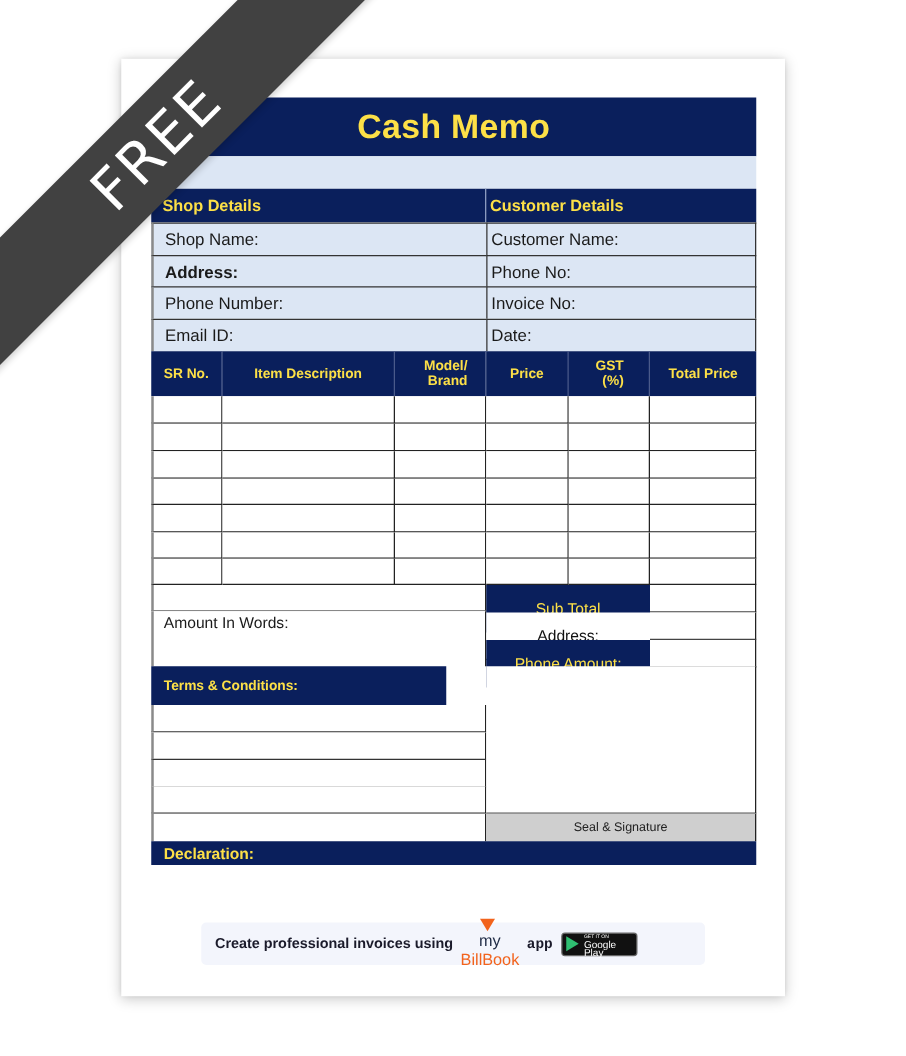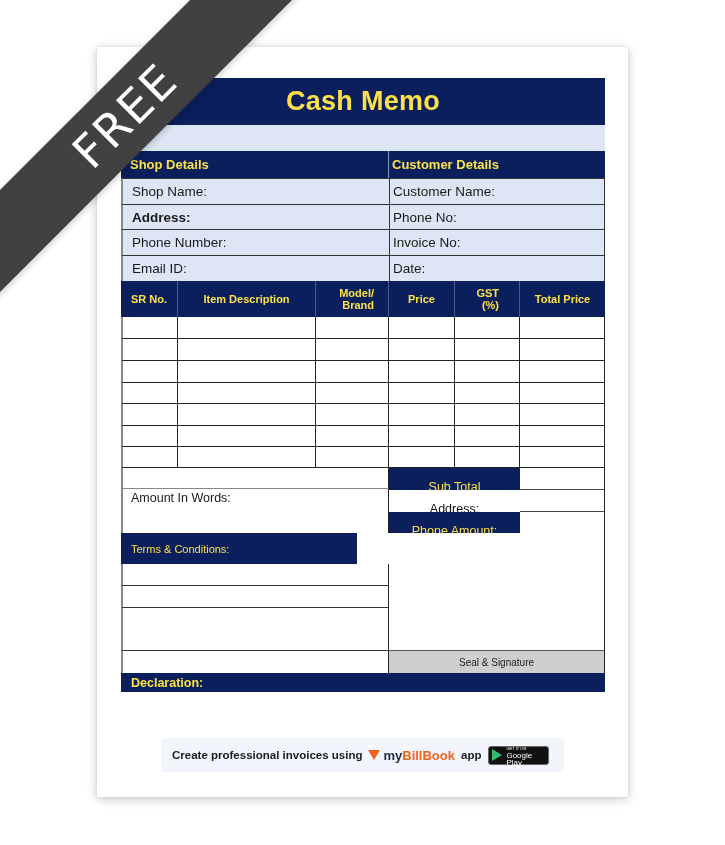--- a/index.html
+++ b/index.html
@@ -30,35 +30,35 @@
   .th { top: 203px; height: 36px; font-size: 11px; font-weight: bold; display: flex; align-items: center; justify-content: center;
         text-align: right; line-height: 12px; border-right: 1px solid #4a5a8a; }
   .td { height: 22px; border-right: 1.5px solid #222; border-bottom: 1.5px solid #222; background: #fff; }
   .td.first { border-left: 2px solid #8a8a8a; }
 
   .tot-label { left: 268px; width: 131px; height: 38px; font-size: 12.5px; display: flex; align-items: center; justify-content: center; }
   .tot-val { left: 399px; width: 85px; height: 22px; background: #fff; border-right: 1.5px solid #222; border-bottom: 1.5px solid #444; }
   .wordbox-top { left: 0; top: 390px; width: 268px; height: 21px; border-left: 2px solid #8a8a8a; border-right: 1.5px solid #222; border-bottom: 1.5px solid #888; background:#fff; }
   .words-label { left: 10px; top: 413px; font-size: 12.5px; color: #1a1a1a; }
 
-  .terms-head { left: 0; top: 455px; width: 236px; height: 31px; font-size: 11px; font-weight: normal; display: flex; align-items: center; padding-left: 10px; }
+  .terms-head { left: 0; top: 455px; width: 236px; height: 31px; font-size: 11px; font-weight: bold; display: flex; align-items: center; padding-left: 10px; }
   .terms-line { left: 0; width: 268px; height: 22px; background: #fff; border-left: 2px solid #8a8a8a; border-right: 1.5px solid #222; border-bottom: 1.5px solid #333; }
   .sig-box { left: 268px; top: 455px; width: 216px; height: 118px; background: #fff; border-right: 1.5px solid #222; border-bottom: 1.5px solid #555; }
   .seal { left: 268px; top: 573px; width: 216px; height: 22px; background: #cfcfcf; font-size: 10px; display: flex; align-items: center; justify-content: center; color: #222; border-right:1.5px solid #222; }
   .decl { left: 0; top: 595px; width: 484px; height: 19px; font-size: 12.5px; font-weight: bold; display: flex; align-items: center; padding-left: 10px; }
 
   .promo {
     position: absolute; left: 161px; top: 738px; width: 403px; height: 34px; background: #f3f5fc; border-radius: 4px;
     display: flex; align-items: center; padding-left: 11px; font-size: 11.5px; font-weight: bold; color: #1a1a2a;
   }
-  .promo .logo { display: flex; align-items: center; margin-left: 6px; font-size: 13px; font-weight: bold; }
+  .promo .logo { display: flex; align-items: center; margin-left: 6px; font-size: 13px; font-weight: normal; flex-direction: column; }
   .logo-mark { width: 0; height: 0; border-left: 6px solid transparent; border-right: 6px solid transparent; border-top: 10px solid #f2631c; margin-right: 3px; }
   .logo-my { color: #1e2a44; }
   .logo-bill { color: #f2631c; }
-  .promo .app { margin-left: 6px; }
+  .promo .app { margin-left: 6px; font-family: Liberation Mono, monospace; }
   .gplay { margin-left: 7px; width: 61px; height: 19px; background: #111; border-radius: 3px; border: 1px solid #666; display: flex; align-items: center; padding-left: 3px; }
   .gplay .tri { width: 0; height: 0; border-top: 6px solid transparent; border-bottom: 6px solid transparent; border-left: 10px solid #2fbf71; margin-right: 4px; position: relative; }
   .gplay .txt { display: flex; flex-direction: column; color: #fff; line-height: 7px; }
   .gplay .small { font-size: 4px; font-weight: normal; }
   .gplay .big { font-size: 8px; font-weight: normal; }
 
   .ribbon {
     position: absolute; left: -100px; top: 80px; width: 450px; height: 72px; background: #414141;
     transform: rotate(-45deg); transform-origin: center;
     display: flex; align-items: center; justify-content: center;

